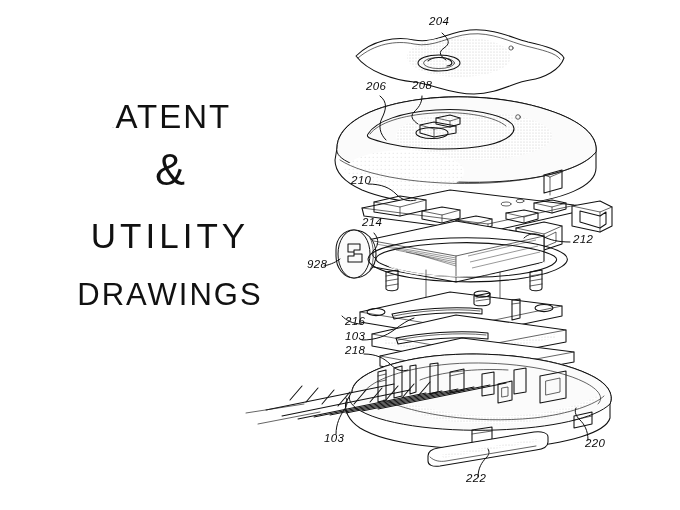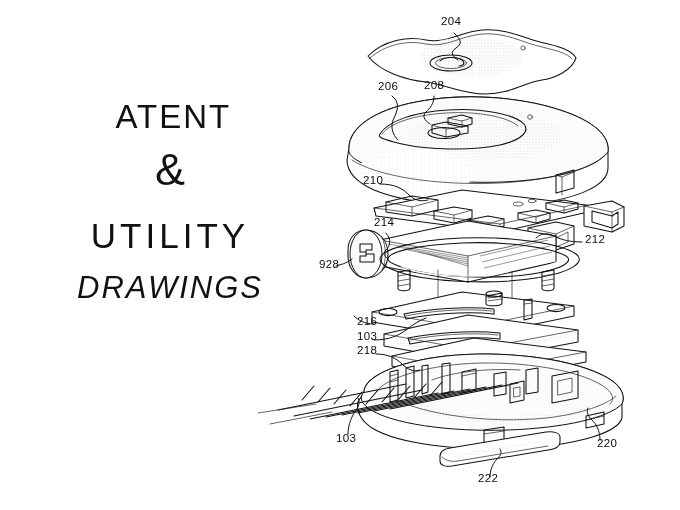--- a/index.html
+++ b/index.html
@@ -41,31 +41,30 @@
   #line-utility{
     font-size:50px;
     margin-top:14px;
     letter-spacing:4px;
     font-weight:300;
     font-variant:small-caps;
     text-transform:lowercase;
   }
   #line-drawings{
     font-size:44px;
-    margin-top:5px;
+    margin-top:12px;
     letter-spacing:2px;
     font-weight:400;
     font-variant:small-caps;
     text-transform:lowercase;
-    font-style:italic;
   }
 
   
   #drawing-wrap{
-    position:absolute;left:256px;top:0;width:420px;height:510px;
+    position:absolute;left:244px;top:0;width:420px;height:510px;font-style:italic;
   }
   #drawing{display:block;width:420px;height:510px;}
 
   .ln{fill:none;stroke:#111;stroke-width:1.05;stroke-linejoin:round;stroke-linecap:round;}
   .ln-thin{fill:none;stroke:#222;stroke-width:0.7;stroke-linejoin:round;stroke-linecap:round;}
   .ln-hair{fill:none;stroke:#333;stroke-width:0.5;}
   .face{fill:#ffffff;stroke:#111;stroke-width:1.05;stroke-linejoin:round;}
   .face-lt{fill:#fbfbfb;stroke:#111;stroke-width:1.0;stroke-linejoin:round;}
   .shade{fill:url(#stipple);stroke:none;}
   .shade2{fill:url(#stipple2);stroke:none;}

